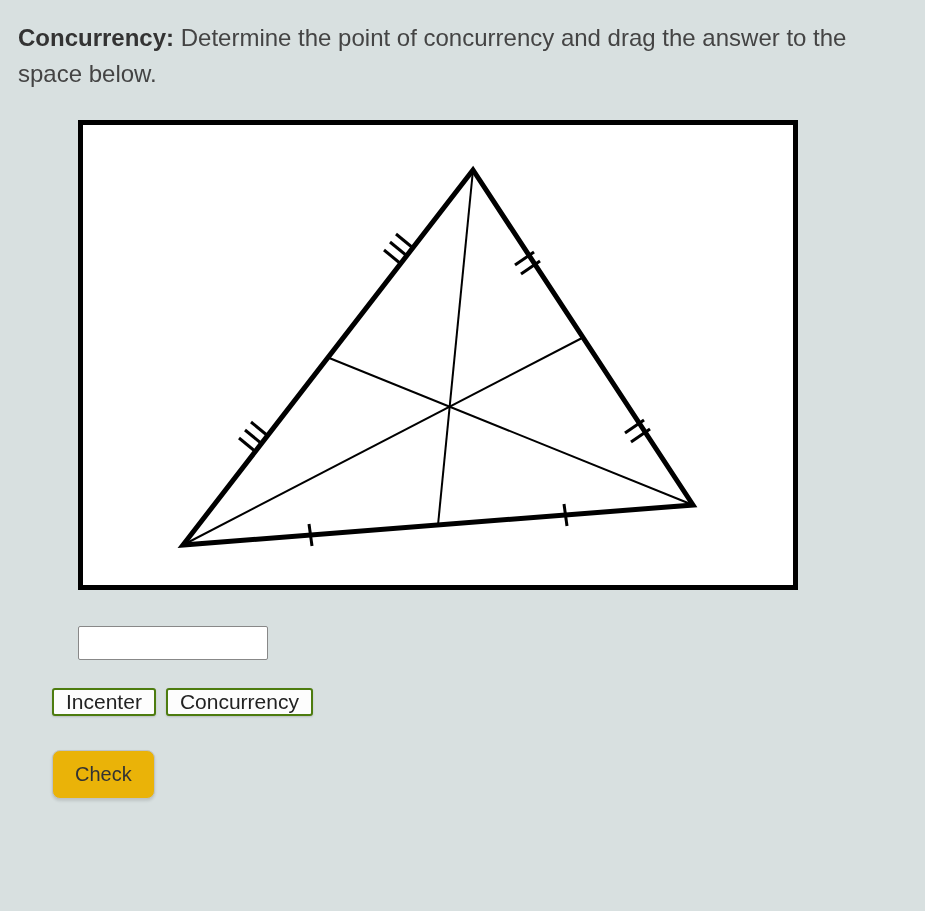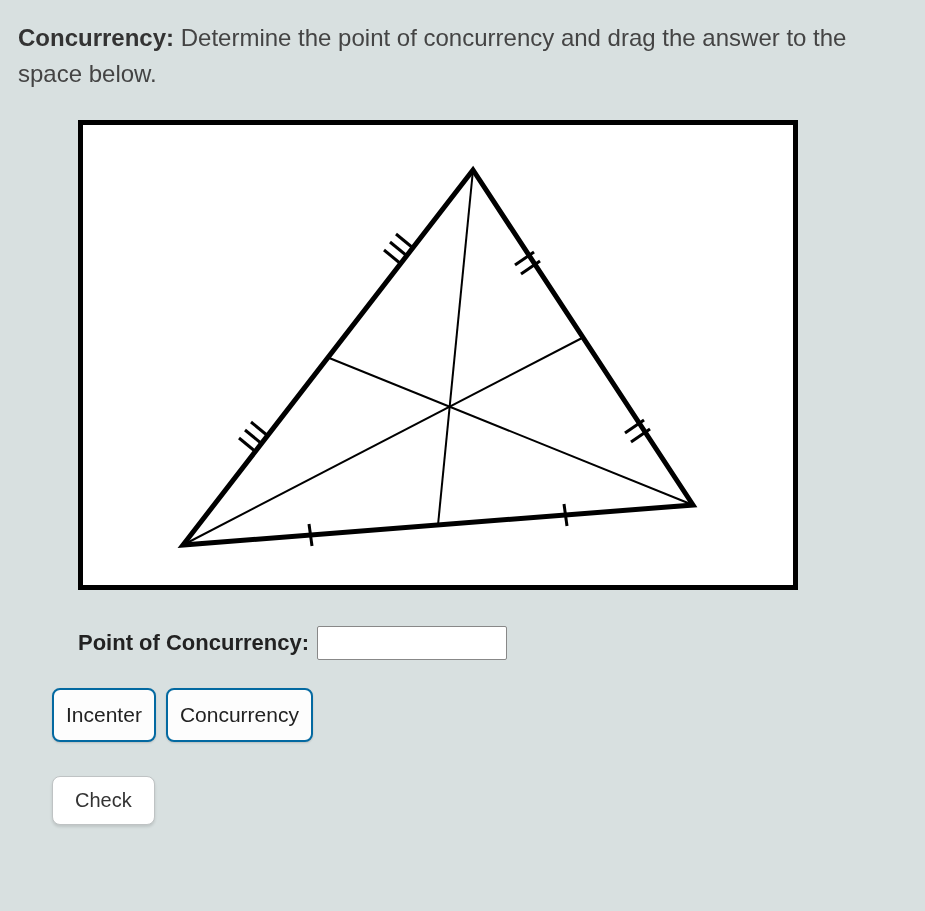--- a/index.html
+++ b/index.html
@@ -56,31 +56,31 @@
       border-radius: 2px;
     }
     .options-row {
       display: flex;
       gap: 10px;
       margin-left: 34px;
       margin-bottom: 34px;
     }
     .option-chip {
       background: #fdfdfd;
-      border: 2px solid #0369a1;
-      border-radius: 8px;
-      padding: 13px 12px;
+      border: 2px solid #4d7c0f;
+      border-radius: 3px;
+      padding: 0 12px;
       font-size: 21px;
       color: #222;
       cursor: grab;
       box-shadow: 0 1px 2px rgba(0,0,0,0.15);
     }
     .check-btn {
       margin-left: 34px;
-      background: #ffffff;
+      background: #eab308;
       border: 1px solid #bfc3c4;
       border-radius: 8px;
       padding: 12px 22px;
       font-size: 20px;
       color: #333;
       cursor: pointer;
       box-shadow: 0 2px 3px rgba(0,0,0,0.12);
     }
   </style>
 </head>
@@ -124,21 +124,20 @@
     <g stroke="#000" stroke-width="3">
 
       <line x1="221" y1="399" x2="224" y2="421"></line>
 
       <line x1="476" y1="379" x2="479" y2="401"></line>
     </g>
   </svg>
 </div>
 
 <div class="answer-row">
-  <span class="answer-label">Point of Concurrency:</span>
   <div class="drop-zone"></div>
 </div>
 
 <div class="options-row">
   <div class="option-chip">Incenter</div>
   <div class="option-chip">Concurrency</div>
 </div>
 
 <button class="check-btn">Check</button>
 

